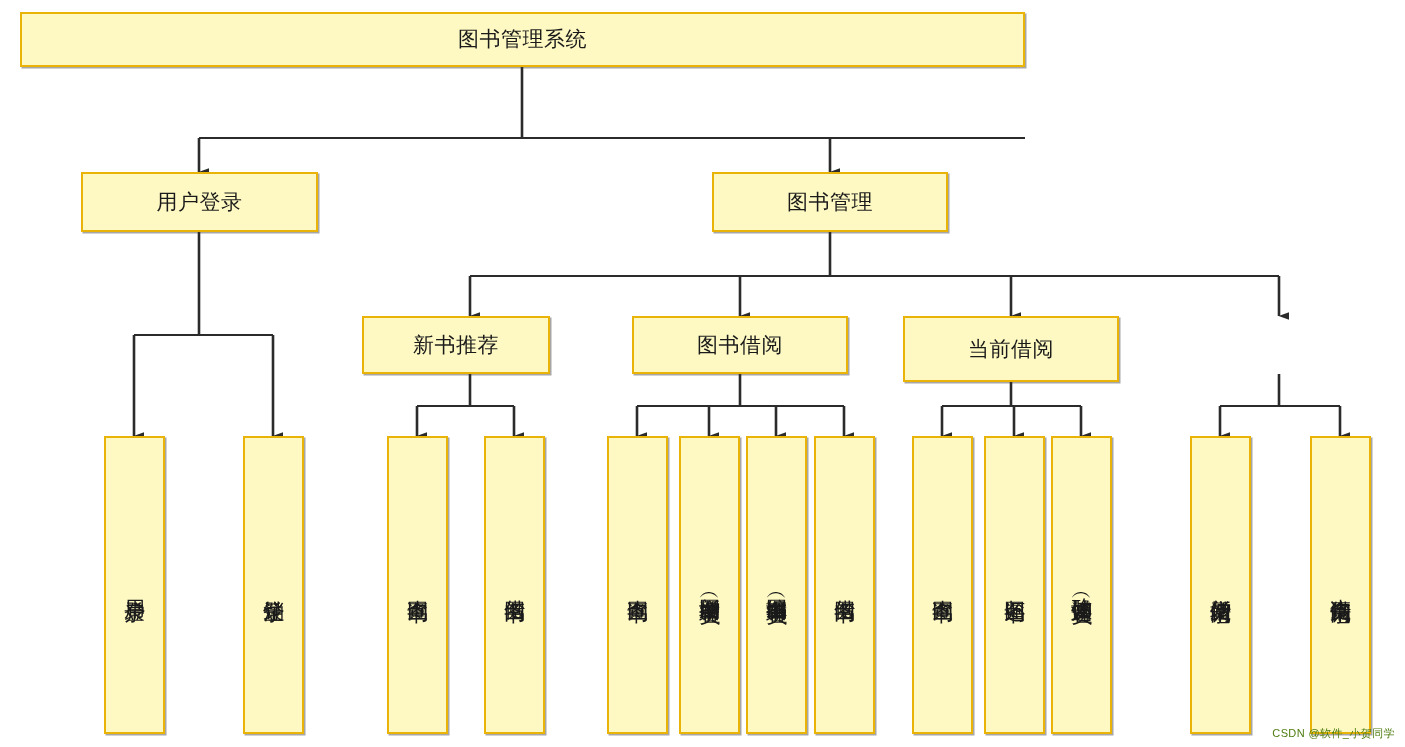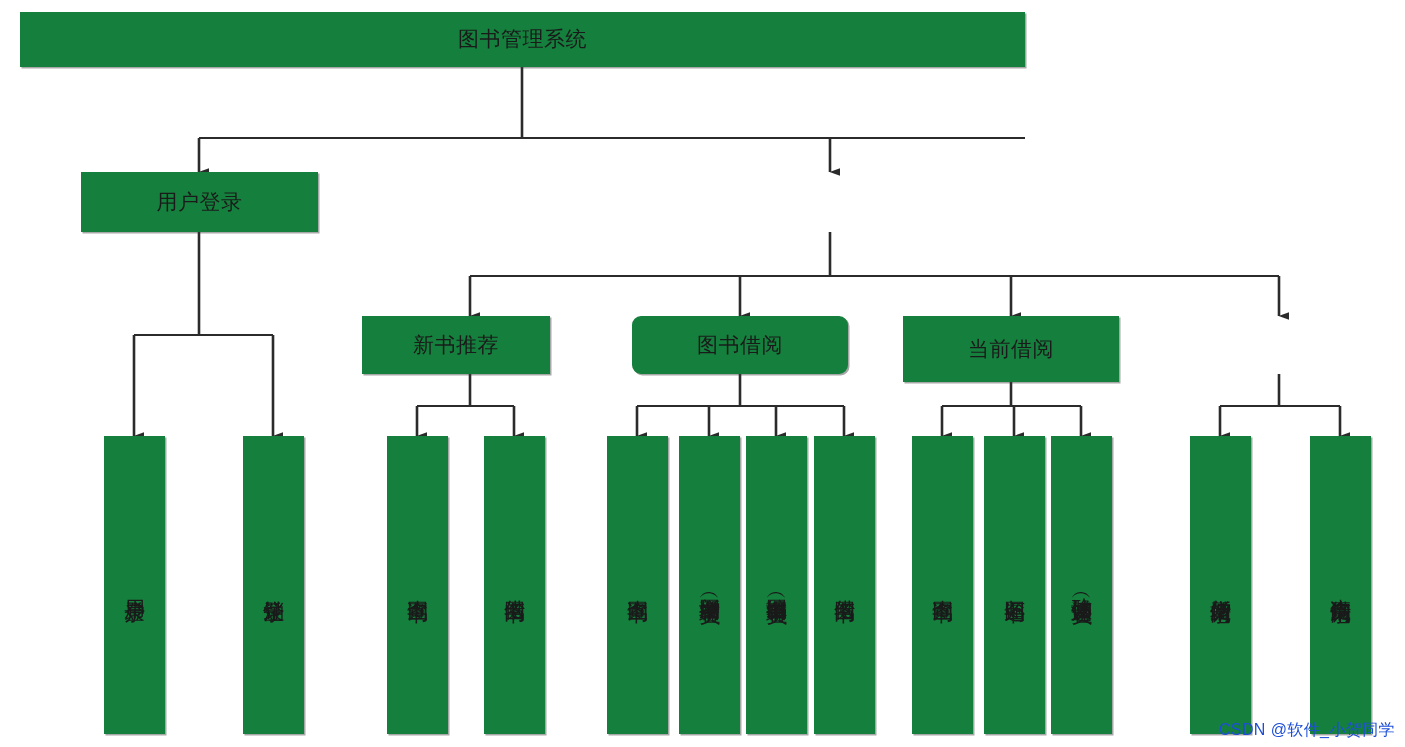--- a/index.html
+++ b/index.html
@@ -23,22 +23,22 @@
     position: absolute;
     left: 0;
     top: 0;
     width: 1405px;
     height: 747px;
     pointer-events: none;
   }
   .node {
     position: absolute;
     box-sizing: border-box;
-    background: #15803d;
-    border: 2px solid #15803d;
+    background: #fef9c3;
+    border: 2px solid #eab308;
     box-shadow: 1.5px 1.5px 0 rgba(60,60,60,0.45);
     display: flex;
     align-items: center;
     justify-content: center;
     color: #1a1a1a;
   }
   .node .label {
     font-size: 21px;
     line-height: 1.15;
     letter-spacing: 0.5px;
@@ -56,22 +56,22 @@
     line-height: 1.45;
     letter-spacing: 1px;
     white-space: normal;
     max-height: 285px;
     text-align: center;
   }
   .watermark {
     position: absolute;
     right: 10px;
     bottom: 6px;
-    font-size: 16px;
-    color: #1d4ed8;
+    font-size: 11px;
+    color: #4d7c0f;
     white-space: nowrap;
     letter-spacing: 0.4px;
   }
 </style>
 </head>
 <body>
 
 <div id="diagram-root">
 
   <svg class="wires" viewBox="0 0 1405 747" xmlns="http://www.w3.org/2000/svg">
@@ -124,25 +124,28 @@
     </g>
   </svg>
 
   <div class="node" style="left:20px; top:12px; width:1005px; height:55px;">
     <span class="label">图书管理系统</span>
   </div>
 
   <div class="node" style="left:81px; top:172px; width:237px; height:60px;">
     <span class="label">用户登录</span>
   </div>
+  <div class="node" style="left:712px; top:172px; width:236px; height:60px;">
+    <span class="label">图书管理</span>
+  </div>
 
   <div class="node" style="left:362px; top:316px; width:188px; height:58px;">
     <span class="label">新书推荐</span>
   </div>
-  <div class="node" style="left:632px; top:316px; width:216px; height:58px;border-radius:9px;">
+  <div class="node" style="left:632px; top:316px; width:216px; height:58px;">
     <span class="label">图书借阅</span>
   </div>
   <div class="node" style="left:903px; top:316px; width:216px; height:66px;">
     <span class="label">当前借阅</span>
   </div>
 
   <div class="node leaf" style="left:104px; top:436px; width:61px; height:298px;">
     <span class="label">用户登录</span>
   </div>
   <div class="node leaf" style="left:243px; top:436px; width:61px; height:298px;">

